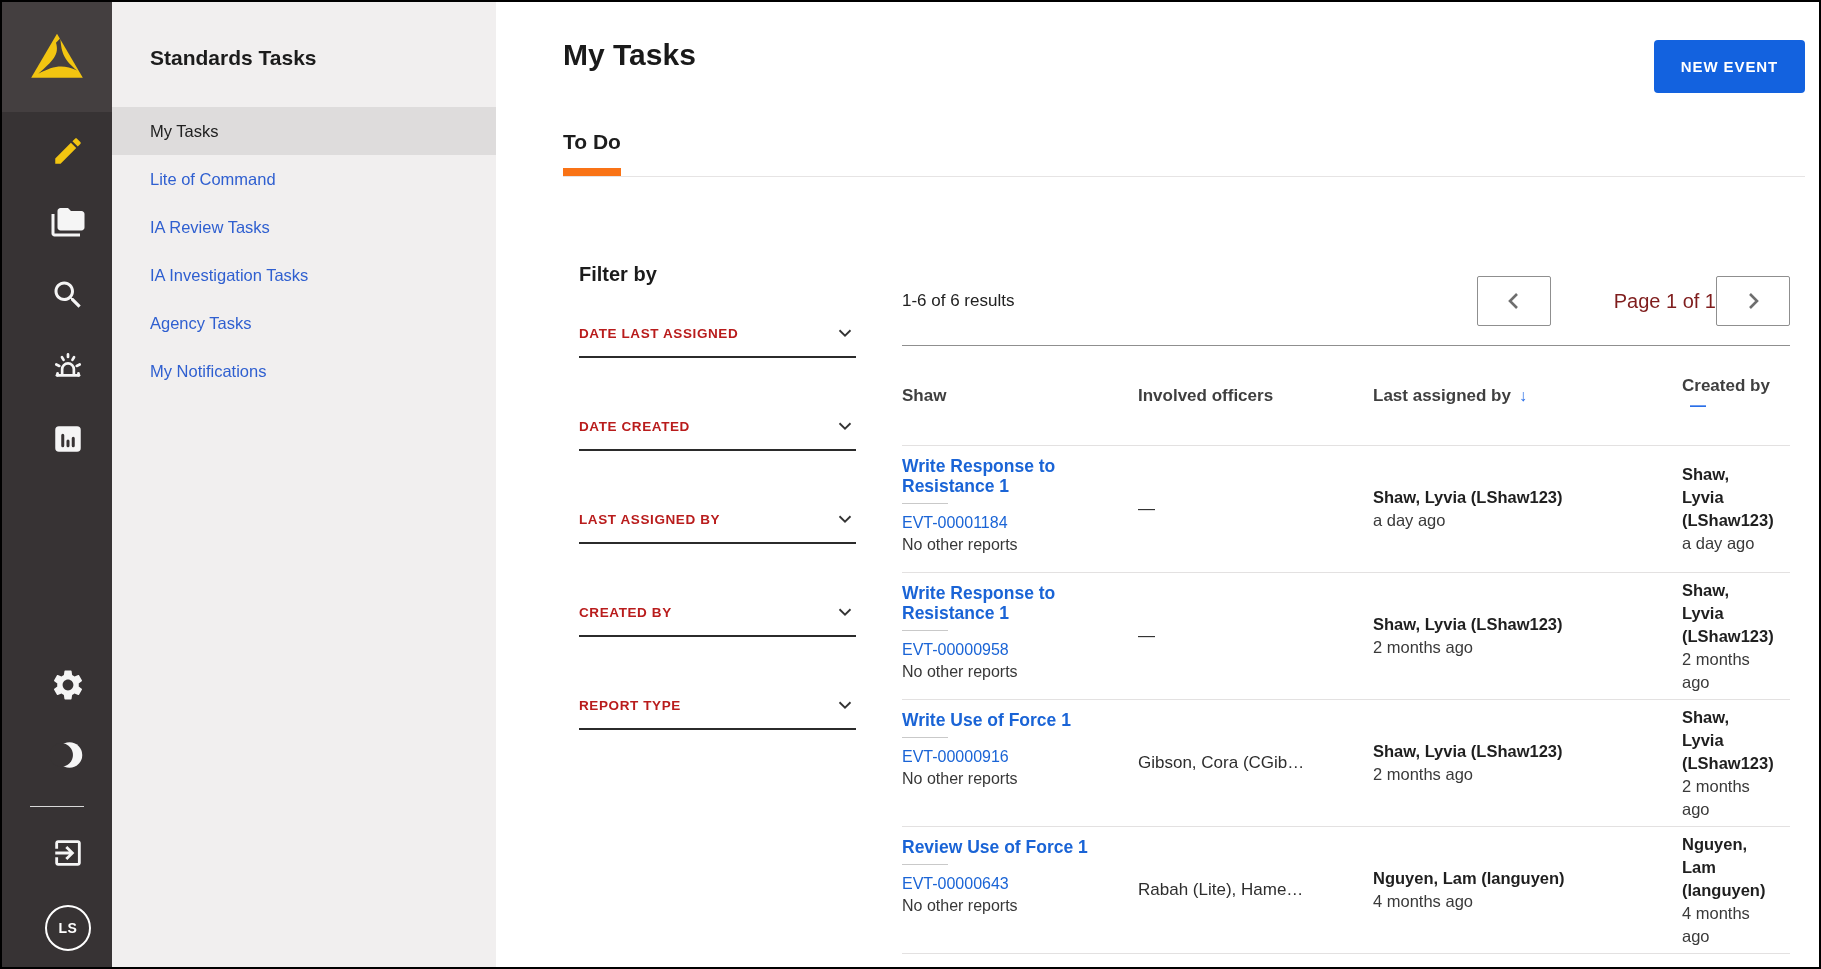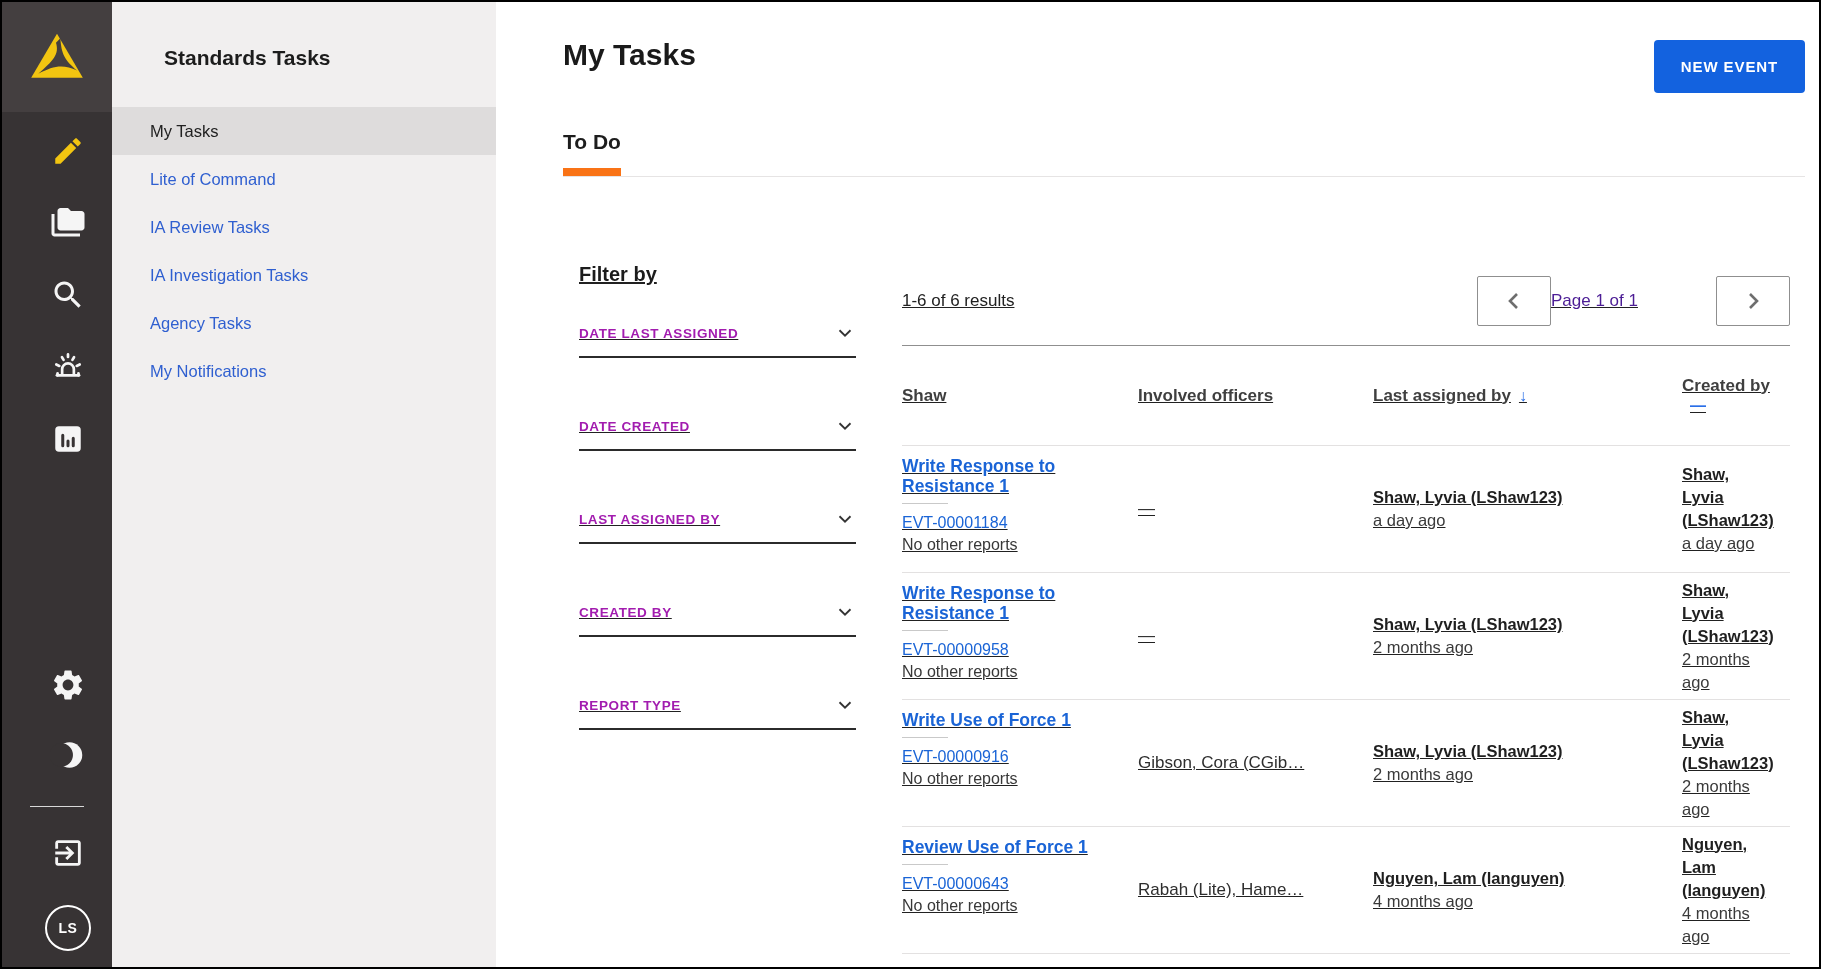--- a/index.html
+++ b/index.html
@@ -11,54 +11,54 @@
   
   .rail { width:110px; flex-shrink:0; background:#373334; position:relative; }
   .logo-tile { height:110px; background:#443f40; display:flex; align-items:center; justify-content:center; cursor:pointer; }
   .rail-btn { position:absolute; left:0; width:110px; height:48px; display:flex; align-items:center; justify-content:center; cursor:pointer;padding-left:22px; }
   .rail-divider { position:absolute; top:804px; left:28px; width:54px; height:1px; background:#d8d8d8; }
   .avatar-circle { width:46px; height:46px; border:2px solid #fff; border-radius:50%; display:flex; align-items:center; justify-content:center;
                    color:#fff; font-size:14px; font-weight:700; letter-spacing:.5px; }
 
   
   .sidebar { width:384px; flex-shrink:0; background:#f1efef; }
-  .sidebar-title { font-size:21px; font-weight:700; color:#1c1c1c; padding:44px 0 0 52px; }
+  .sidebar-title { font-size:21px; font-weight:700; color:#1c1c1c; padding:44px 0 0 38px; }
   .side-list { list-style:none; margin-top:37px; }
   .side-item { height:48px; display:flex; align-items:center; padding-left:38px; font-size:16.5px; color:#2f5fd0; cursor:pointer; }
   .side-item.selected { background:#dedcdc; color:#212121; }
 
   
   .main { flex:1; padding:0 14px 0 67px; background:#fff; min-width:0; }
   .main-header { display:flex; justify-content:space-between; align-items:flex-start; padding-top:36px; }
   .page-title { font-size:30px; font-weight:700; color:#1a1a1a; }
   .new-event-btn { margin-top:2px; height:53px; min-width:151px; padding:9px 24px; background:#1362df; color:#fff;
                    font-family:"Liberation Sans",sans-serif; font-size:15px; font-weight:700; letter-spacing:.9px;
                    border:none; border-radius:4px; cursor:pointer; }
 
   .tabbar { margin-top:37px; border-bottom:1px solid #e6e4e4; }
   .tab { display:inline-block; font-size:21px; font-weight:700; color:#1d1d1d; padding-bottom:14px;
          border-bottom:8px solid #f97316; cursor:pointer; }
 
-  .content-row { display:flex; margin-top:86px;text-decoration:underline; }
+  .content-row { display:flex; margin-top:86px; }
 
   
   .filters { width:277px; flex-shrink:0; margin-left:16px; margin-right:34px; }
   .filters-heading { font-size:20px; font-weight:700; color:#1c1c1c; margin-bottom:36px; }
   .filter-group { margin-bottom:57px; cursor:pointer; }
   .filter-row { display:flex; justify-content:space-between; align-items:center; padding-bottom:12px; border-bottom:2px solid #2b2b2b; }
-  .filter-label { font-size:13.5px; font-weight:700; letter-spacing:.6px; color:#a21caf; }
+  .filter-label { font-size:13.5px; font-weight:700; letter-spacing:.6px; color:#b91c1c; }
 
   
   .results { flex:1; margin-right:15px; min-width:0;margin-left:12px; }
   .results-head { display:flex; align-items:center; justify-content:space-between; margin-top:13px; }
   .count-text { font-size:17px; color:#212121; }
   .pager { display:flex; align-items:center; }
   .page-btn { width:74px; height:50px; background:#fff; border:1px solid #8f8f8f; border-radius:2px;
               display:flex; align-items:center; justify-content:center; cursor:pointer; }
-  .page-text { width:165px; text-align:left; font-size:17px; color:#4c1d95; }
+  .page-text { width:165px; text-align:right; font-size:20px; color:#7f1d1d; }
   .head-line { height:1px; background:#8f8f8f; margin-top:19px; }
 
   .t-grid { display:grid; grid-template-columns:236px 235px 309px 1fr; }
   .t-header { height:100px; align-items:center; border-bottom:1px solid #e3e1e1; }
   .t-header .hcell { font-size:17px; font-weight:700; color:#3f3f3f; padding-right:14px; cursor:pointer; }
   .sort-glyph { color:#2a6fe8; font-size:16px; font-weight:700; margin-left:8px; }
 
   .t-row { border-bottom:1px solid #e3e1e1; min-height:127px; align-items:center; }
   .cell { padding-right:18px; font-size:17px; color:#2e2e2e; }
   .cell-task { align-self:start; padding:10px 18px 16px 0; }

